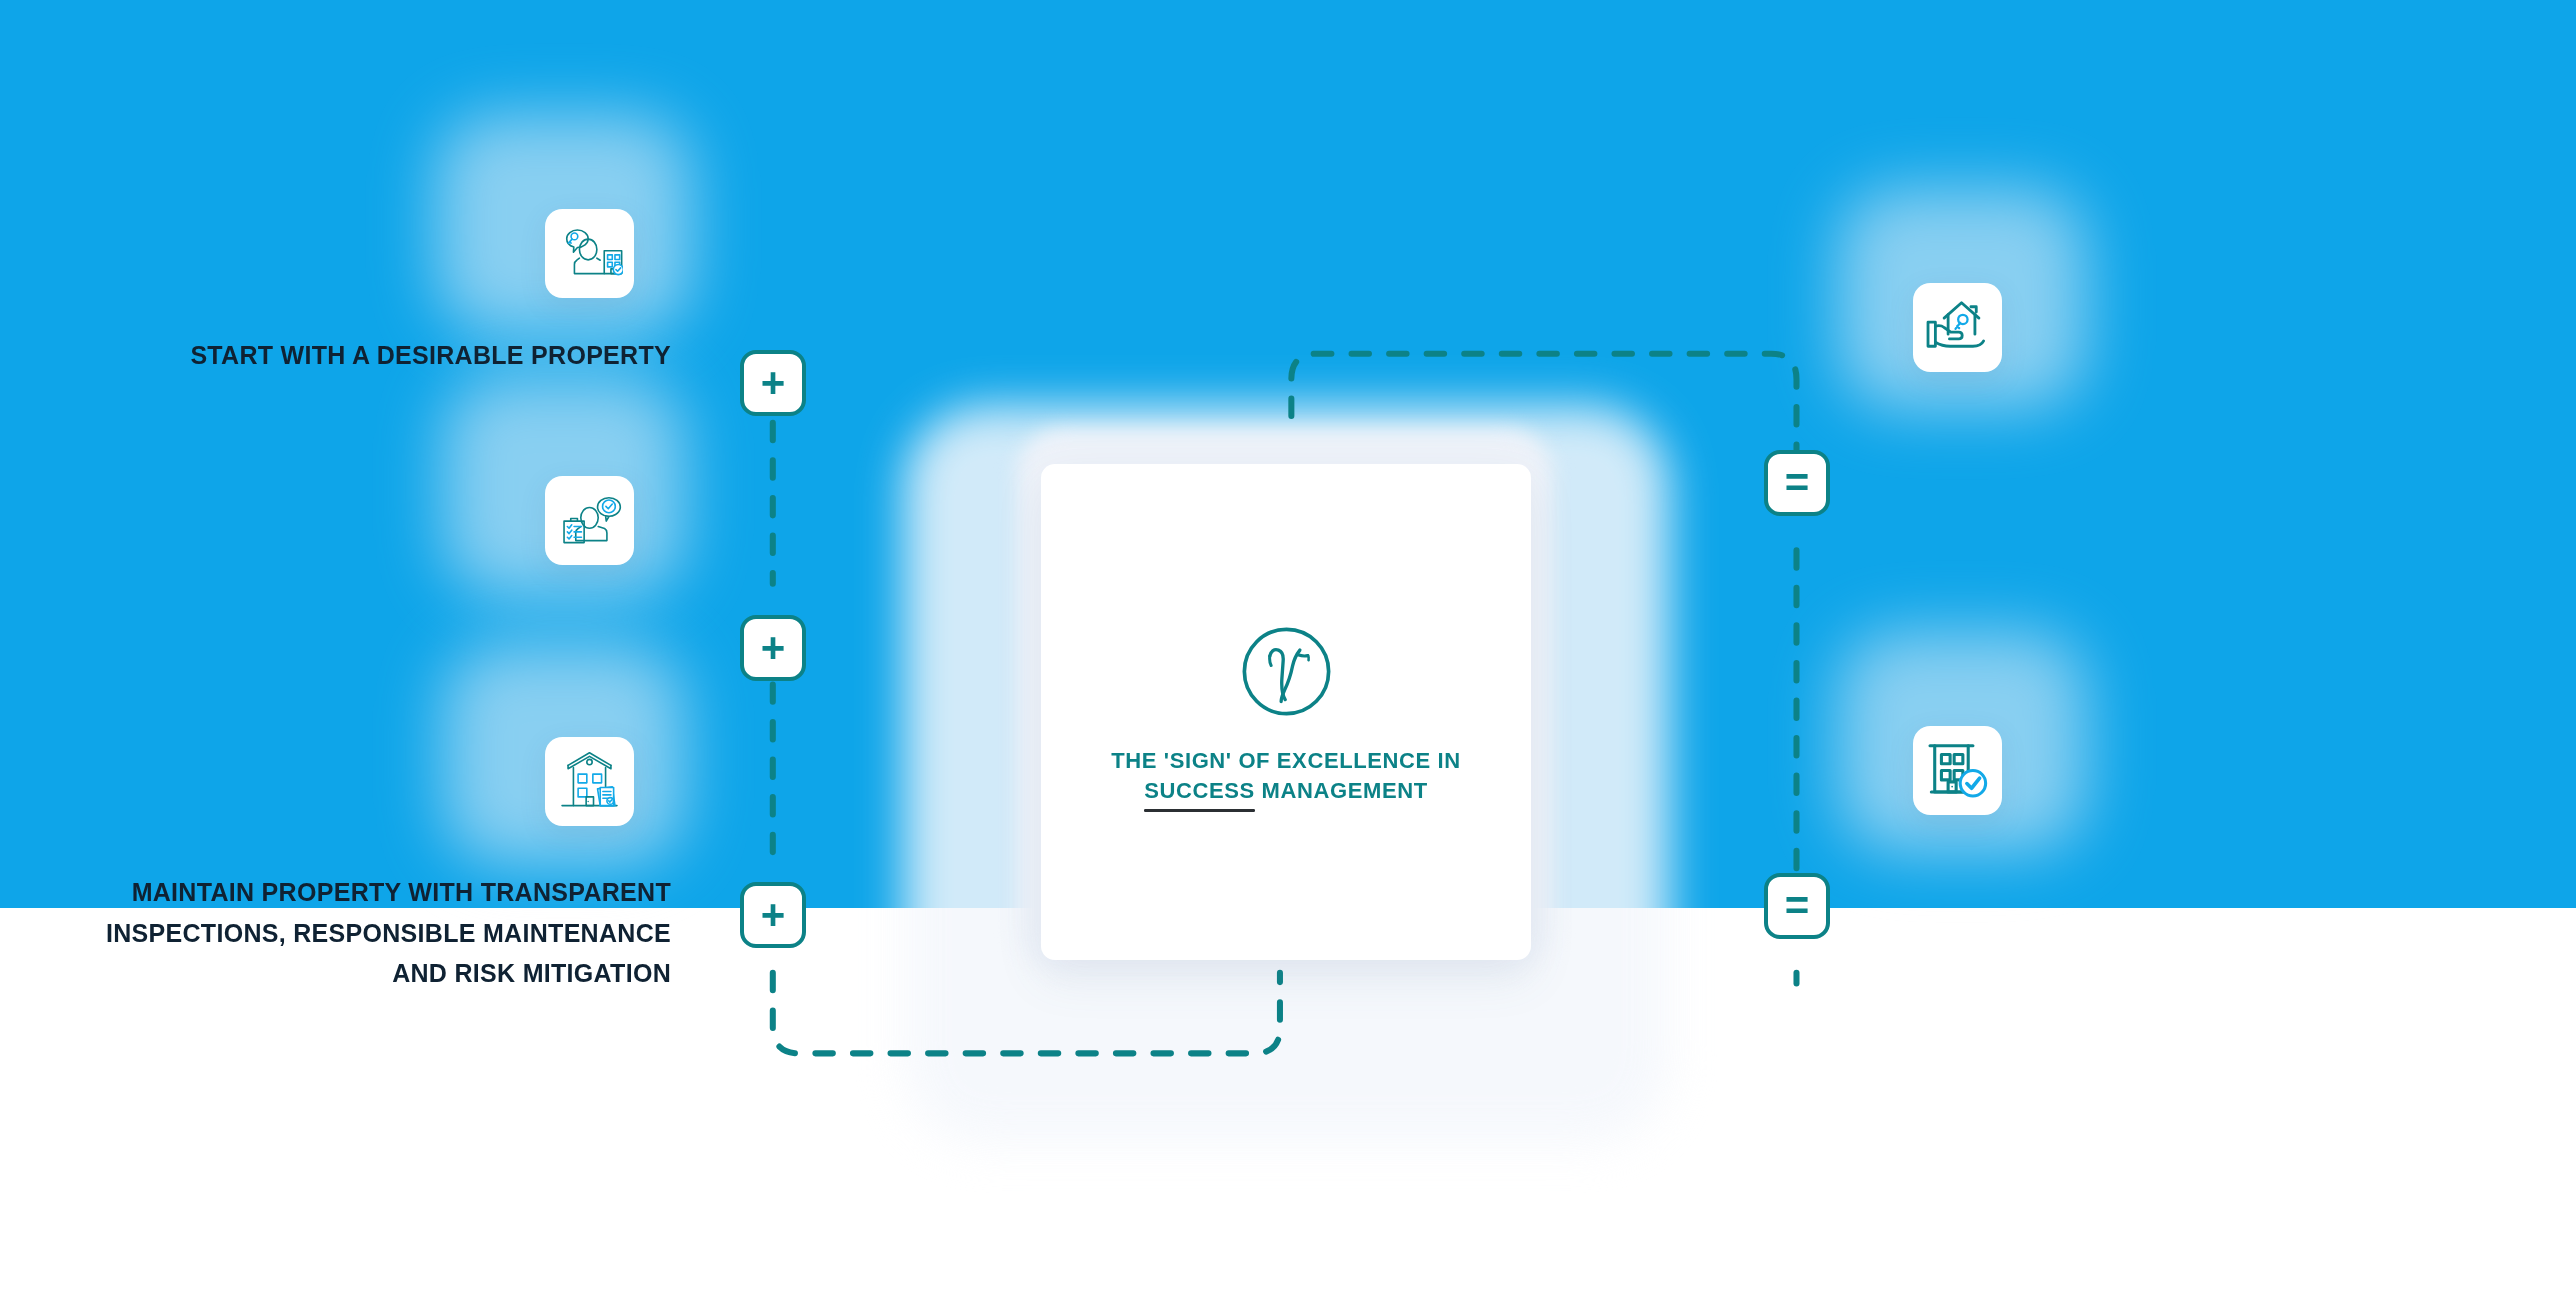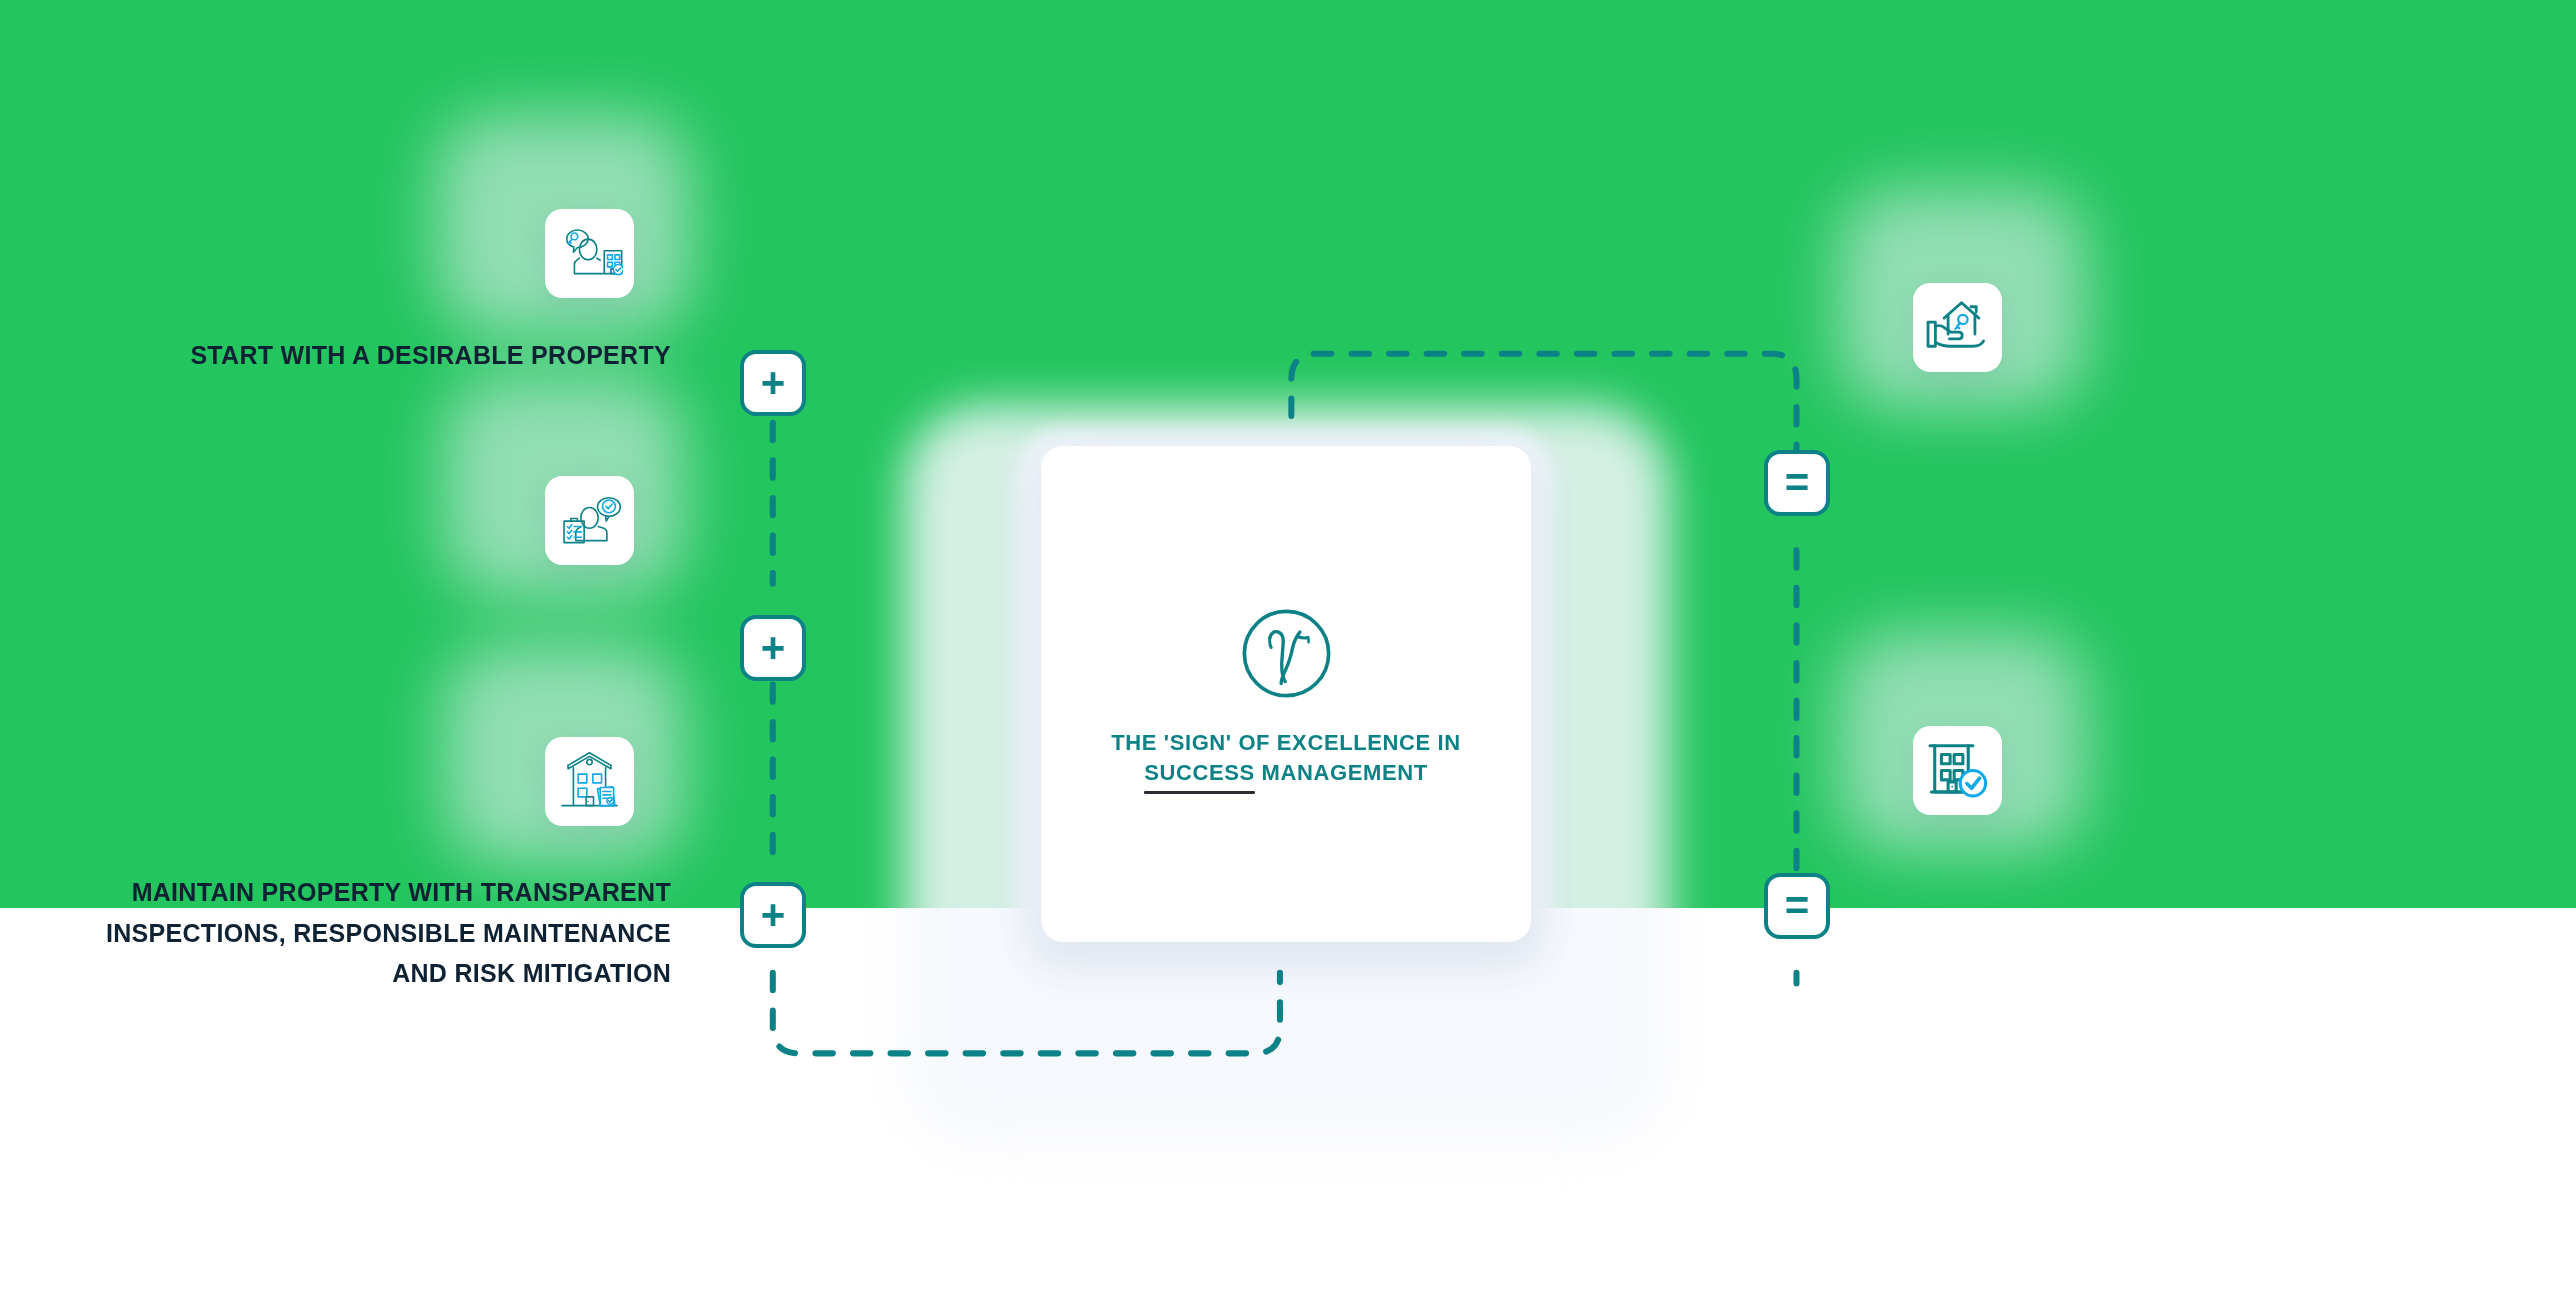--- a/index.html
+++ b/index.html
@@ -9,21 +9,21 @@
     height: 1291px;
     background: #ffffff;
     font-family: "Liberation Sans", sans-serif;
     overflow: hidden;
   }
 
   #stage {
     position: relative;
     width: 2576px;
     height: 908px;
-    background: #22c55e;
+    background: #0ea5e9;
   }
 
   
   .blob {
     position: absolute;
     border-radius: 60px;
     background: #eef2f8;
     filter: blur(32px);
     opacity: .55;
     pointer-events: none;
@@ -103,24 +103,24 @@
   #hub-shadow-1 {
     position: absolute;
     left: 1016px; top: 429px;
     width: 537px; height: 543px;
     background: #eef2f9;
     border-radius: 47px;
     filter: blur(9.4px);
   }
   #hub-card {
     position: absolute;
-    left: 1041px; top: 446px;
+    left: 1041px; top: 464px;
     width: 490px; height: 496px;
     background: #ffffff;
-    border-radius: 22px;
+    border-radius: 14px;
     box-shadow: 0 17.4px 47px rgba(90,113,150,.10);
     display: flex;
     flex-direction: column;
     align-items: center;
     justify-content: center;
     z-index: 3;
   }
   #hub-logo-mark { margin-bottom: 19px; }
   #hub-tagline {
     color: #0c8287;

